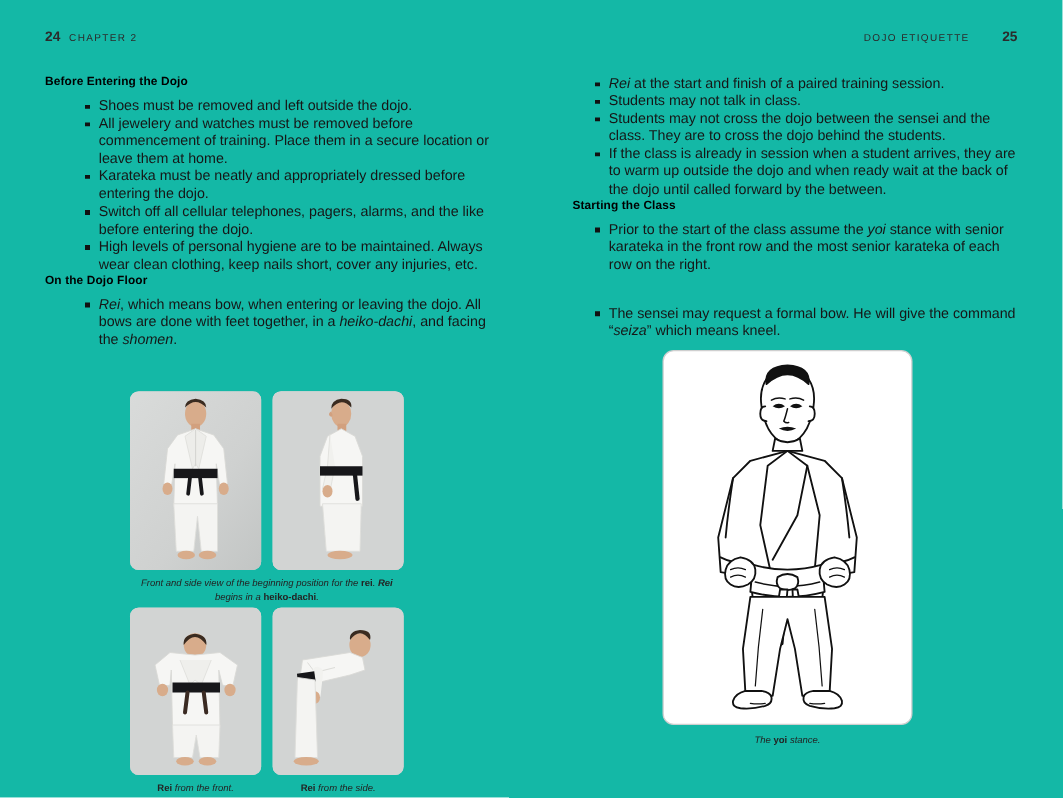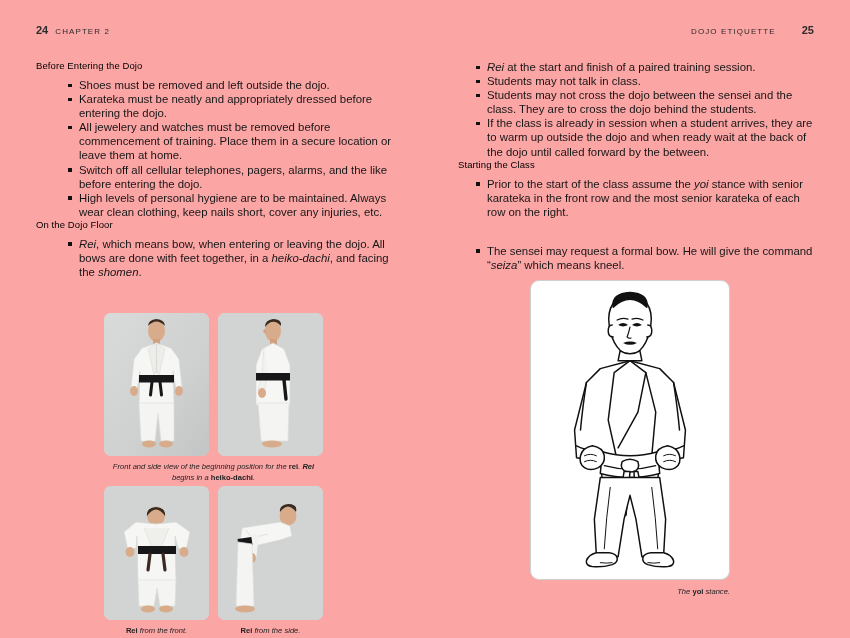--- a/index.html
+++ b/index.html
@@ -11,21 +11,21 @@
     width: 850px;
     height: 638px;
     overflow: hidden;
     font-family: "Liberation Serif", serif;
     color: #1a1a1a;
   }
   .page {
     position: relative;
     width: 850px;
     height: 638px;
-    background: #fca5a5;
+    background: #14b8a6;
   }
 
   
   .runhead {
     position: absolute;
     top: 24px;
     font-family: "Liberation Sans", sans-serif;
     font-size: 8px;
     letter-spacing: 1.1px;
     color: #2b2b2b;
@@ -48,21 +48,21 @@
     position: absolute;
     top: 60px;
     width: 356px;
   }
   .col-left  { left: 36px; }
   .col-right { left: 458px; }
 
   h2.sec {
     font-family: "Liberation Sans", sans-serif;
     font-size: 9.5px;
-    font-weight: normal;
+    font-weight: bold;
     color: #000;
     margin: 0 0 7px 0;
     letter-spacing: 0.1px;
   }
   .sec-gap { margin-top: 18px; }
 
   ul.bul {
     list-style: none;
     margin: 0;
     padding: 0 0 0 32px;
@@ -150,21 +150,21 @@
     border-radius: 9px;
     background: #ffffff;
     box-sizing: border-box;
     overflow: hidden;
   }
   .illus-box svg { display: block; width: 100%; height: 100%; }
   .illus-cap {
     font-family: "Liberation Sans", sans-serif;
     font-size: 7.6px;
     font-style: italic;
-    text-align: right;
+    text-align: center;
     color: #232323;
     margin-top: 7px;
   }
   .illus-cap b { font-style: normal; font-weight: bold; }
 </style>
 </head>
 <body>
 
 <div class="page">
 
@@ -175,22 +175,22 @@
   <div class="runhead right">
     <span class="runhead-label">DOJO ETIQUETTE</span>
     <span class="folio">25</span>
   </div>
 
   <div class="col col-left">
 
     <h2 class="sec">Before Entering the Dojo</h2>
     <ul class="bul">
       <li>Shoes must be removed and left outside the dojo.</li>
+      <li>All jewelery and watches must be removed before commencement of training. Place them in a secure location or leave them at home.</li>
       <li>Karateka must be neatly and appropriately dressed before entering the dojo.</li>
-      <li>All jewelery and watches must be removed before commencement of training. Place them in a secure location or leave them at home.</li>
       <li>Switch off all cellular telephones, pagers, alarms, and the like before entering the dojo.</li>
       <li>High levels of personal hygiene are to be maintained. Always wear clean clothing, keep nails short, cover any injuries, etc.</li>
     </ul>
 
     <h2 class="sec sec-gap">On the Dojo Floor</h2>
     <ul class="bul">
       <li><span class="it">Rei</span>, which means bow, when entering or leaving the dojo. All bows are done with feet together, in a <span class="it">heiko-dachi</span>, and facing the <span class="it">shomen</span>.</li>
     </ul>
   </div>
 

